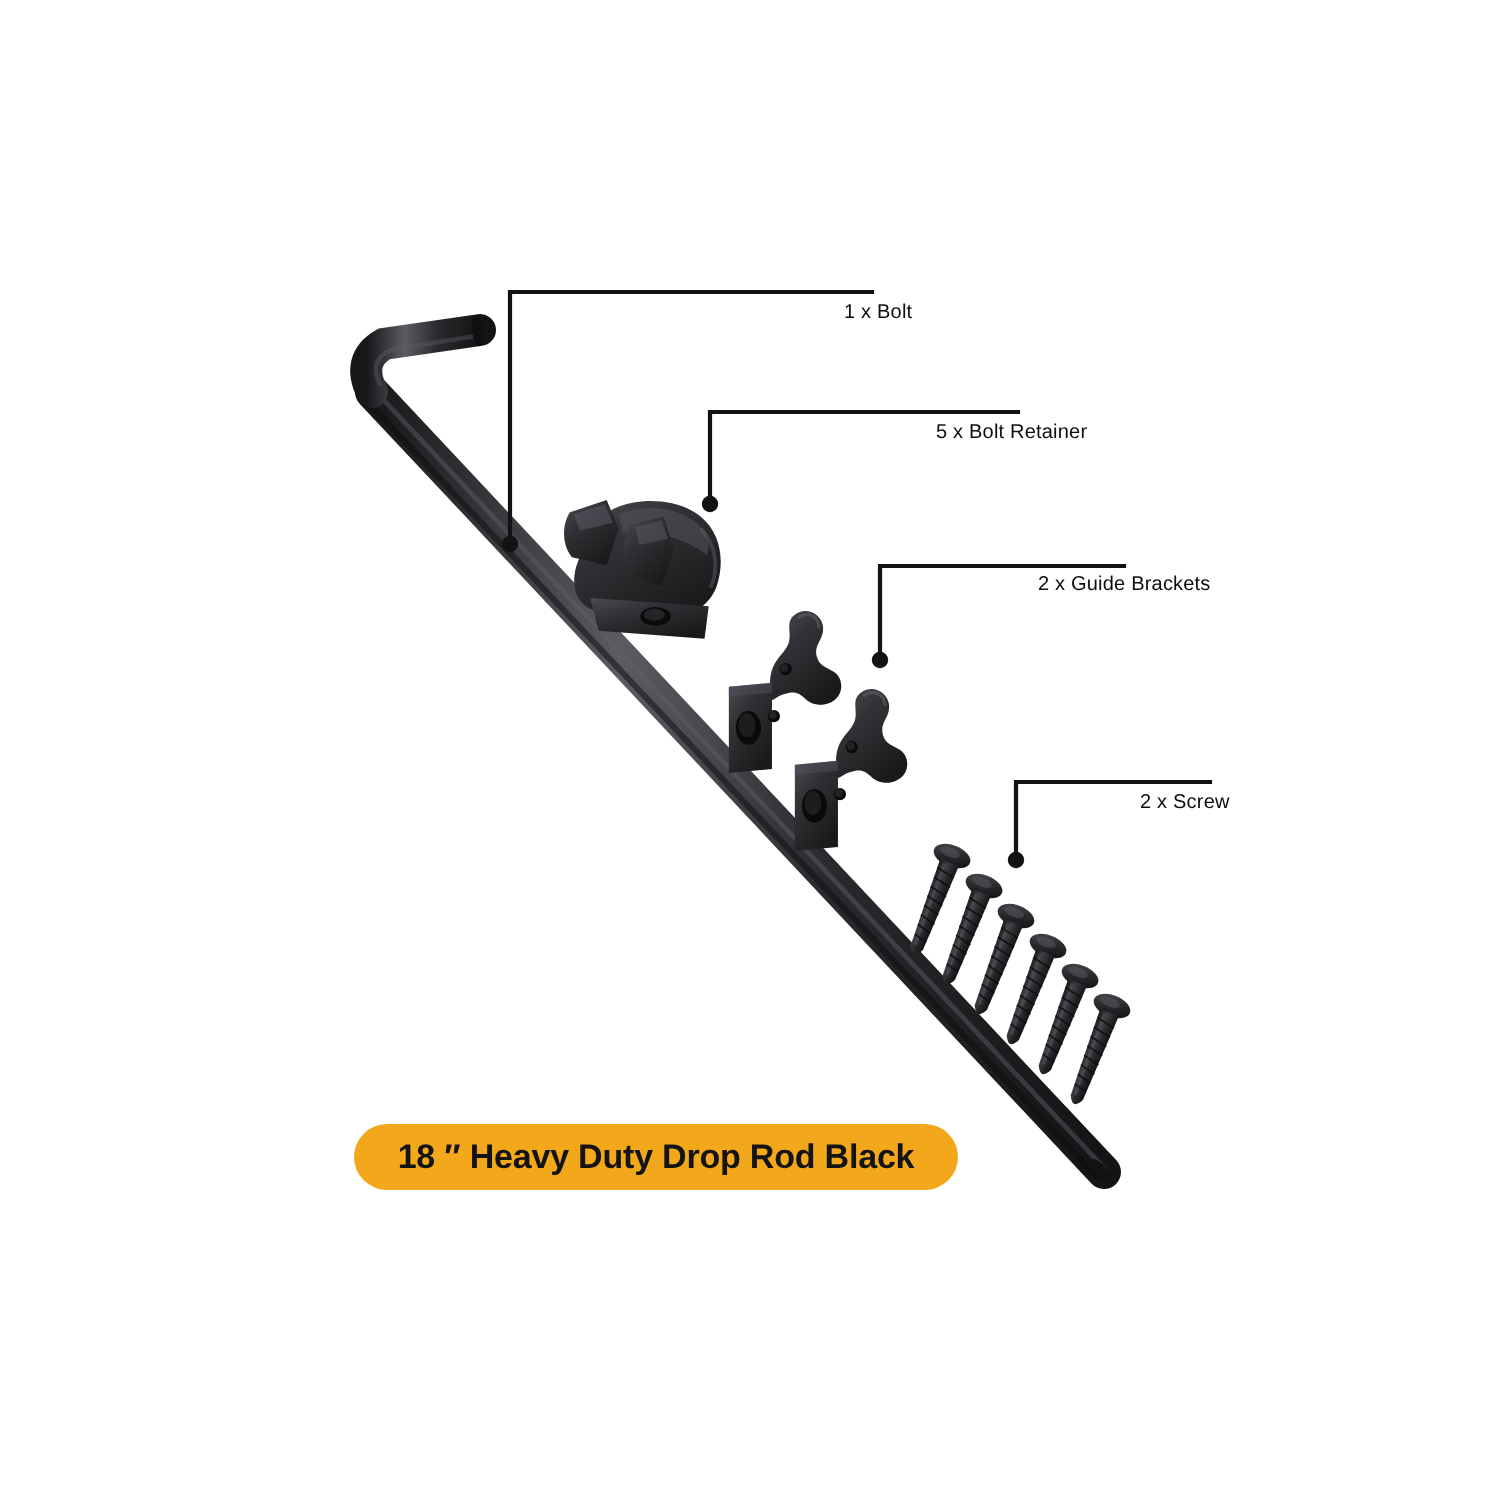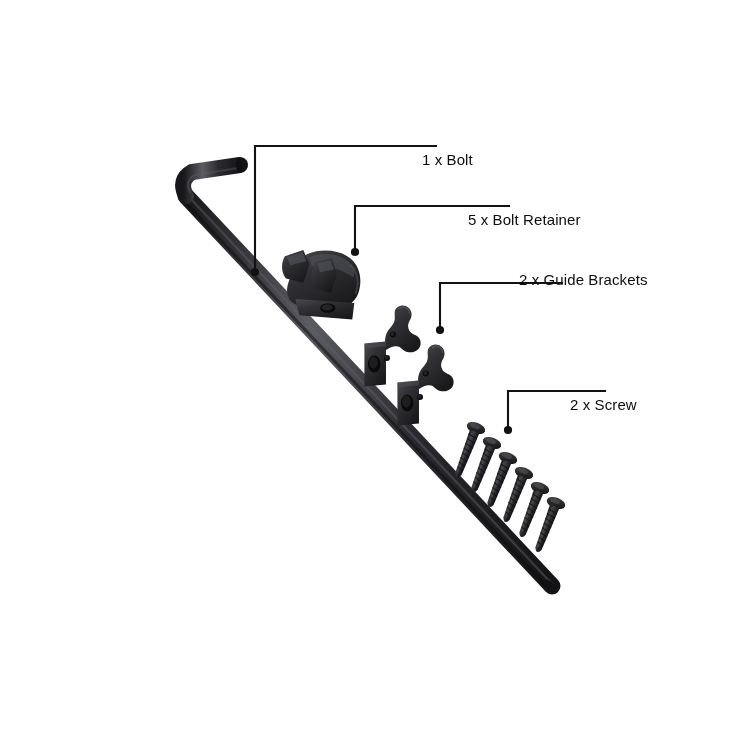--- a/index.html
+++ b/index.html
@@ -20,30 +20,30 @@
   }
   #art {
     position: absolute;
     inset: 0;
     width: 750px;
     height: 750px;
   }
   .callout-label {
     position: absolute;
     font-family: "Liberation Sans", sans-serif;
-    font-size: 15px;
+    font-size: 10px;
     font-weight: 400;
     color: #0d0d0d;
     white-space: nowrap;
     letter-spacing: 0.1px;
     line-height: 1;
   }
   #label-bolt        { left: 422px; top: 152px; }
   #label-retainer    { left: 468px; top: 212px; }
-  #label-brackets    { left: 519px; top: 272px; }
+  #label-brackets    { left: 519px; top: 288px; }
   #label-screw       { left: 570px; top: 397px; }
 
   #banner {
     position: absolute;
     left: 177px;
     top: 562px;
     width: 302px;
     height: 33px;
     background: #f3a81b;
     border-radius: 17px;
@@ -214,14 +214,17 @@
   </svg>
 
   <div class="callout-label" id="label-bolt">1 x Bolt</div>
 
   <div class="callout-label" id="label-retainer">5 x Bolt Retainer</div>
 
   <div class="callout-label" id="label-brackets">2 x Guide Brackets</div>
 
   <div class="callout-label" id="label-screw">2 x Screw</div>
 
+  <div id="banner">
+    <span id="banner-text">18 ″ Heavy Duty Drop Rod Black</span>
+  </div>
 
 </div>
 
 </body></html>

